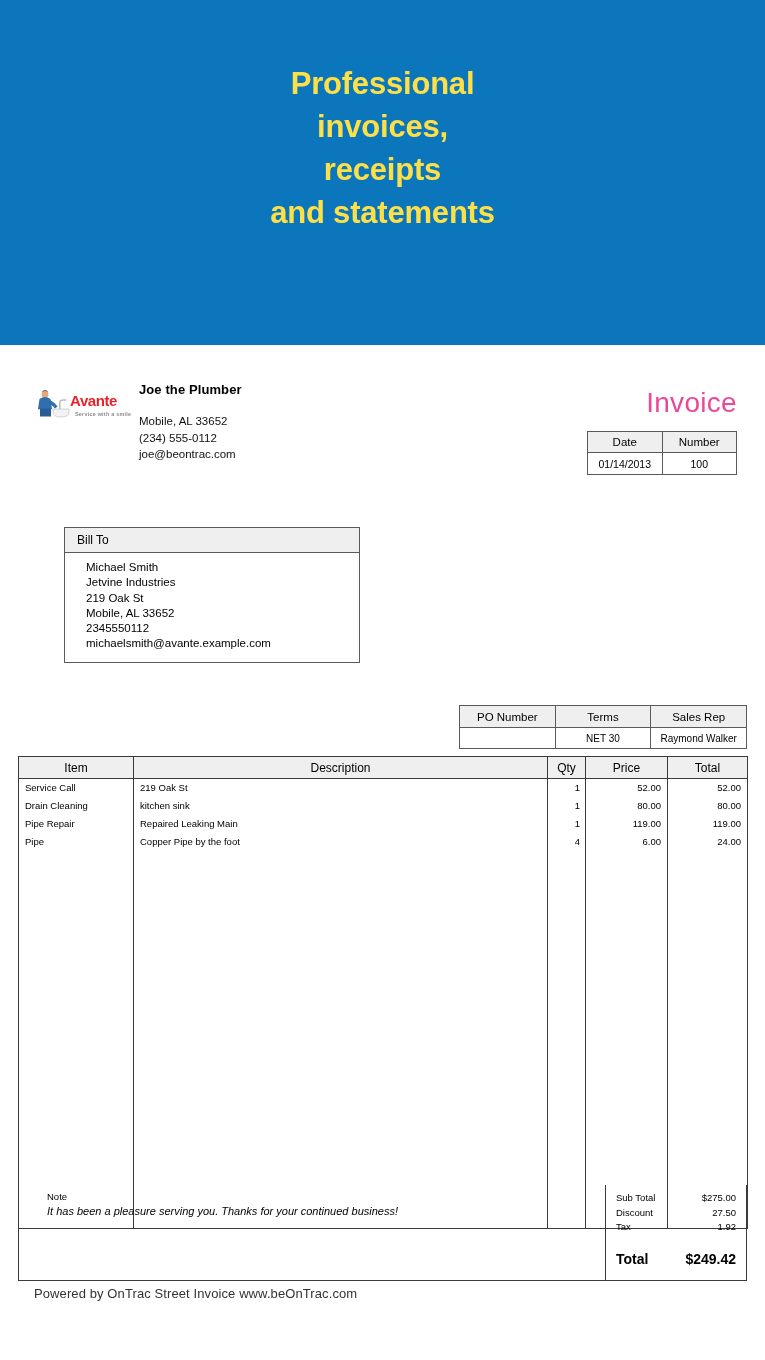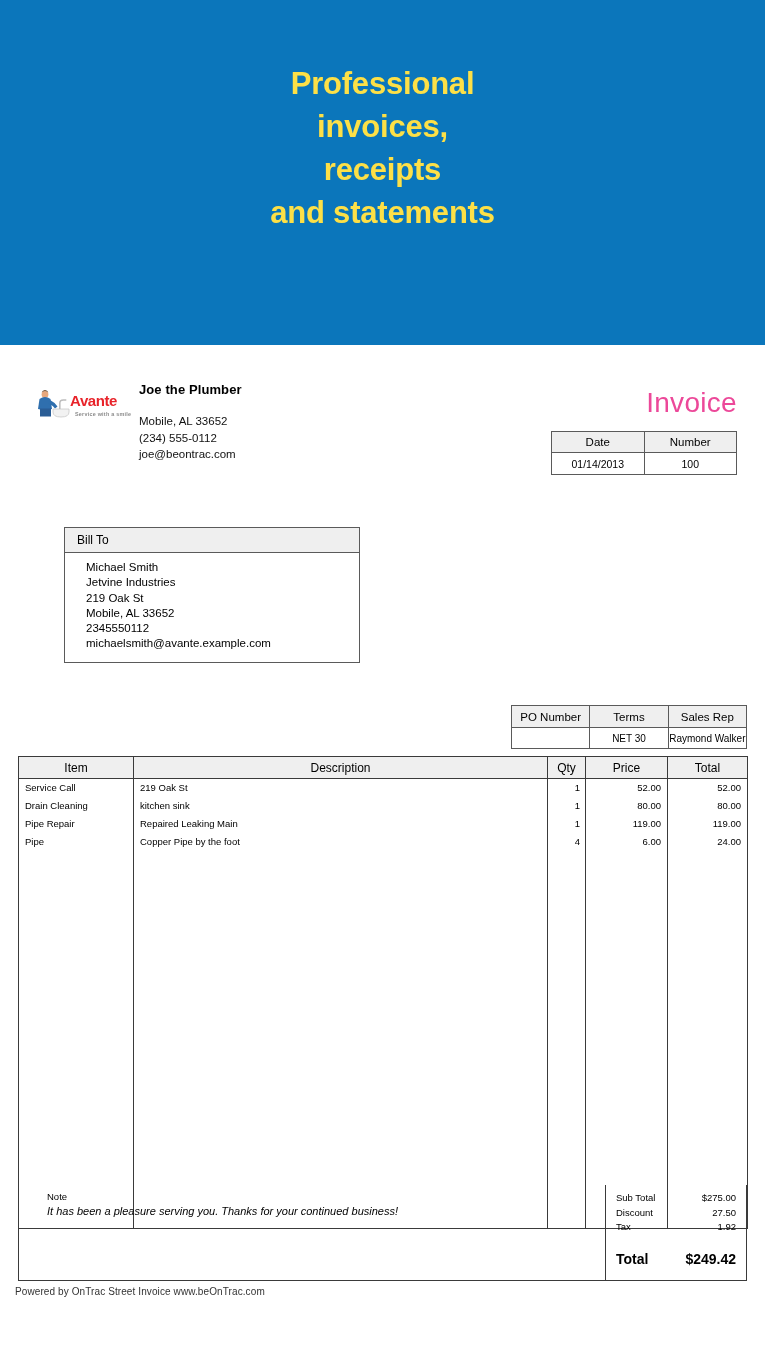--- a/index.html
+++ b/index.html
@@ -78,21 +78,21 @@
 
   table.grid { border-collapse: collapse; }
   table.grid td, table.grid th {
     border: 1px solid #5a5a5a;
     font-weight: normal;
   }
 
   .datetable {
     position: absolute;
     right: 28px; top: 86px;
-    width: 186px;
+    width: 150px;
     table-layout: fixed;
     border-radius: 6px;
   }
   .datetable th {
     background: #efefef;
     font-size: 11.5px;
     height: 21px;
     text-align: center;
   }
   .datetable td {
@@ -119,21 +119,21 @@
   .billto-line {
     font-size: 11.5px;
     line-height: 15.3px;
     padding-left: 0px;
   }
 
   
   .potable {
     position: absolute;
     right: 18px; top: 360px;
-    width: 236px;
+    width: 288px;
     table-layout: fixed;
   }
   .potable th {
     background: #efefef;
     font-size: 11.5px;
     height: 22px;
     text-align: center;
   }
   .potable td {
     font-size: 10px;
@@ -205,22 +205,22 @@
   .tot-grand {
     display: flex;
     justify-content: space-between;
     margin-top: 16px;
     font-size: 14px;
     font-weight: bold;
   }
 
   .powered {
     position: absolute;
-    left: 15px; top: 1286px;
-    font-size: 10px;
+    left: 34px; top: 1286px;
+    font-size: 13px;
     color: #333;
     letter-spacing: 0.1px;
   }
 </style>
 </head>
 <body>
 
 <div class="page">
 
   <div class="banner">

